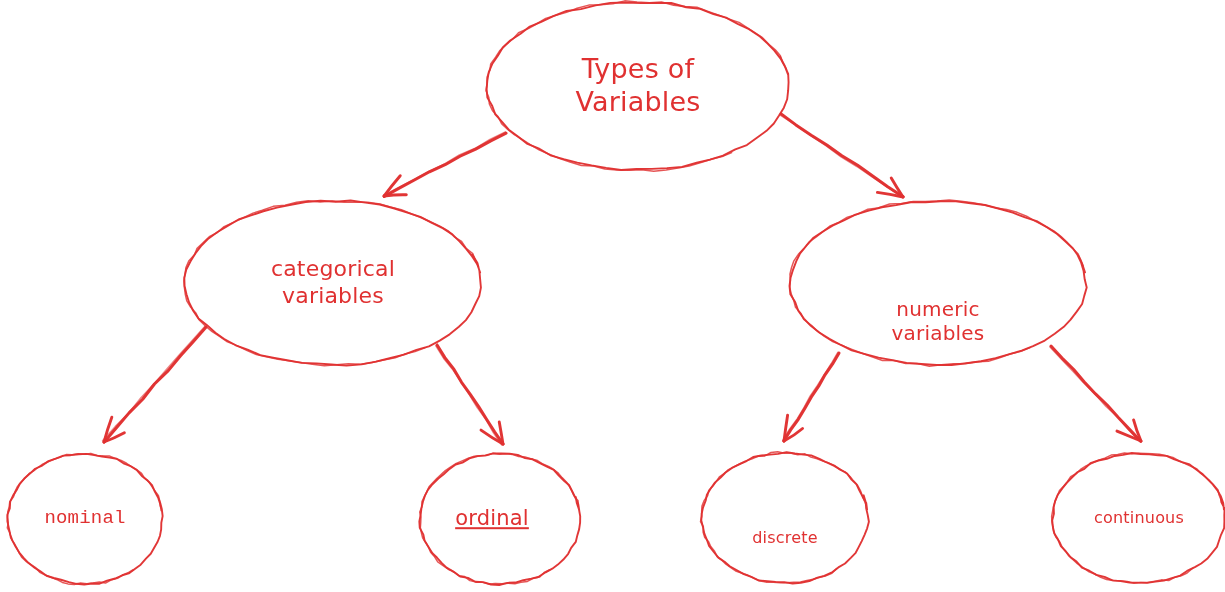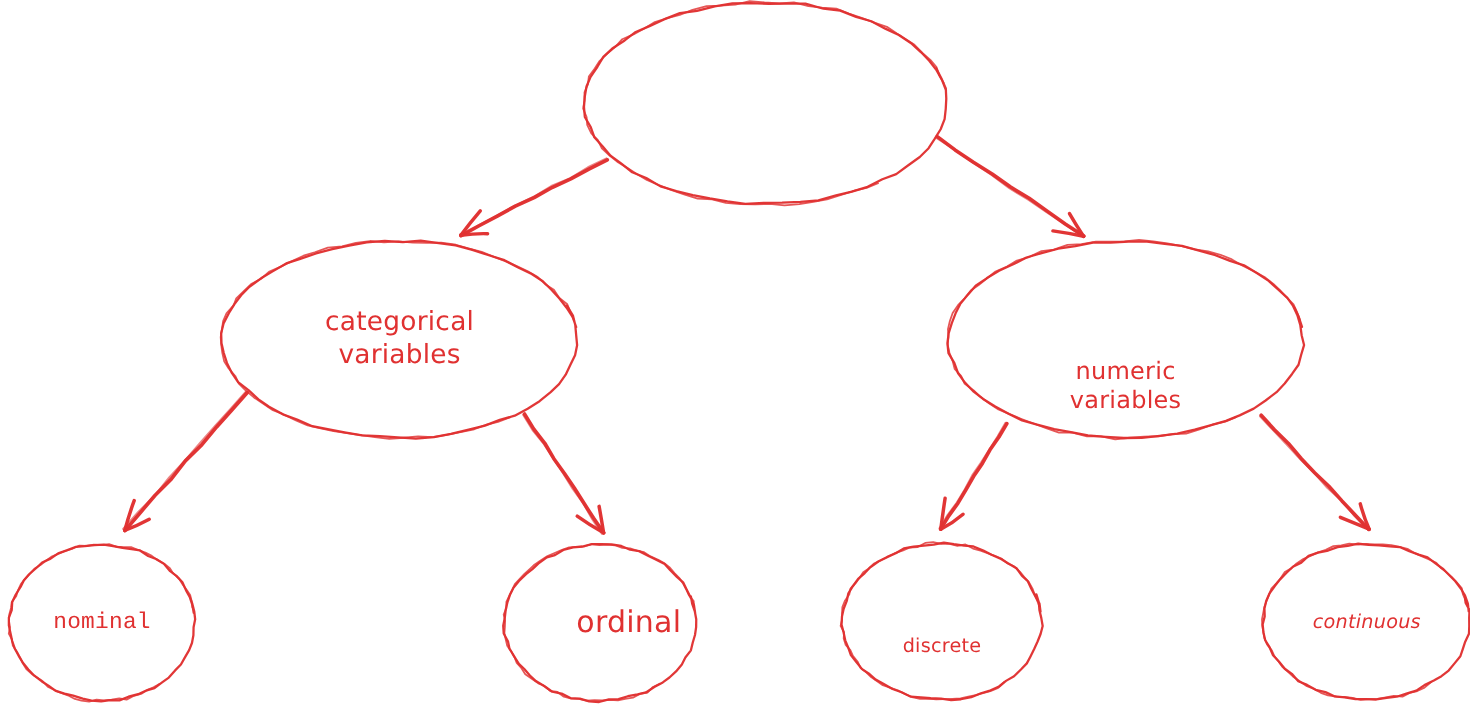--- a/index.html
+++ b/index.html
@@ -107,21 +107,23 @@
       </g>
       <g>
         <path d="M863.64 495.34 L865.70 501.94 L866.17 508.33 L867.76 515.10 L868.90 521.72 L867.15 528.30 L864.67 534.59 L861.72 541.11 L858.53 547.42 L855.67 552.79 L850.78 557.94 L845.04 563.52 L838.34 567.40 L832.48 572.07 L824.21 575.79 L817.45 577.70 L809.39 581.01 L800.77 582.71 L792.63 583.52 L784.19 582.18 L775.64 581.87 L767.41 581.13 L759.01 580.55 L751.32 576.87 L743.77 574.15 L736.49 569.99 L729.74 566.27 L724.56 561.69 L718.38 557.59 L713.59 551.73 L709.07 545.89 L706.80 539.50 L704.37 533.60 L702.95 526.92 L701.28 520.37 L701.65 513.75 L703.07 507.30 L705.65 500.75 L706.88 494.70 L710.69 488.51 L715.11 482.38 L720.64 477.52 L725.23 472.75 L731.96 467.90 L739.22 464.29 L746.45 461.05 L753.19 457.00 L761.31 455.51 L769.91 454.63 L778.11 453.89 L786.52 452.12 L794.92 453.53 L803.44 454.65 L811.24 455.39 L819.45 458.83 L826.23 462.24 L834.20 465.85 L839.60 469.14 L847.08 473.54 L851.53 479.65 L856.51 484.35 L859.43 490.61 L862.60 496.68 L866.25 503.03 L867.09 509.66" stroke-width="1.9" opacity="0.97" class="sketch-stroke"></path>
         <path d="M836.68 568.53 L831.85 573.30 L825.28 575.96 L819.96 577.34 L813.14 579.26 L806.97 580.59 L800.44 581.93 L793.56 582.35 L786.93 582.64 L780.11 582.86 L773.40 582.21 L766.77 582.36 L759.98 580.84 L754.25 578.37 L748.16 575.30 L742.22 573.26 L735.63 570.98 L731.54 568.20 L725.92 564.24 L721.03 559.54 L717.22 556.67 L714.57 551.22 L710.75 546.53 L708.62 541.79 L704.77 537.45 L703.09 532.03 L703.37 526.88 L700.50 521.60 L701.80 516.27 L701.68 510.94 L701.98 505.92 L704.24 500.37 L707.71 495.47 L708.68 490.60 L712.95 486.01 L716.36 481.40 L719.35 476.94 L723.75 473.93 L728.42 469.57 L733.92 466.89 L739.87 463.78 L745.19 461.22 L752.10 458.91 L757.81 456.35 L764.77 455.89 L770.99 452.47 L777.67 451.80 L784.51 453.28 L791.30 453.17 L797.88 454.81 L804.51 453.69 L810.80 457.11 L817.11 458.88 L823.45 461.23 L829.09 463.16 L834.98 465.71 L839.78 469.58 L845.07 471.91 L850.01 476.57 L853.54 480.86 L857.28 484.95 L860.42 490.57 L862.04 494.96 L863.92 499.60 L866.08 505.09" stroke-width="1.5" opacity="0.82" class="sketch-stroke"></path>
       </g>
       <g>
         <path d="M1220.54 495.50 L1221.31 502.17 L1224.61 508.49 L1224.32 515.01 L1224.39 521.66 L1224.13 528.09 L1221.02 534.78 L1218.84 541.28 L1216.97 546.88 L1212.13 552.81 L1207.20 558.79 L1201.22 563.45 L1194.85 567.15 L1187.05 570.94 L1180.25 575.55 L1172.61 577.80 L1163.89 580.61 L1155.59 581.59 L1146.93 582.91 L1138.16 582.66 L1129.55 582.54 L1120.64 581.10 L1112.38 580.36 L1104.57 576.80 L1096.40 574.84 L1089.21 570.74 L1081.92 567.68 L1076.54 561.51 L1070.68 557.26 L1065.74 551.23 L1060.86 546.08 L1058.07 539.55 L1054.37 533.52 L1052.87 527.00 L1052.22 520.38 L1053.92 513.76 L1053.71 507.10 L1055.16 500.80 L1057.81 494.74 L1062.49 488.19 L1066.74 482.80 L1071.93 477.50 L1077.41 472.27 L1084.39 468.86 L1090.46 463.21 L1098.36 460.49 L1106.84 458.79 L1114.62 455.94 L1123.11 454.86 L1131.83 453.05 L1140.56 454.02 L1149.24 454.39 L1158.14 455.32 L1166.42 455.88 L1174.37 459.38 L1182.19 462.20 L1189.63 464.52 L1195.87 469.26 L1202.88 474.38 L1207.79 479.35 L1212.77 484.40 L1217.77 491.00 L1221.03 496.80 L1223.23 503.00 L1223.91 509.50" stroke-width="1.9" opacity="0.97" class="sketch-stroke"></path>
         <path d="M1192.64 568.29 L1187.08 572.98 L1181.14 575.85 L1174.63 577.38 L1168.73 580.54 L1161.38 579.87 L1154.98 581.13 L1147.85 582.50 L1141.00 582.62 L1133.91 583.30 L1127.15 581.52 L1120.23 580.82 L1113.57 580.53 L1106.63 579.54 L1100.71 577.32 L1094.69 573.97 L1089.09 571.90 L1083.49 567.96 L1077.40 563.66 L1073.34 559.87 L1068.87 555.98 L1065.31 551.10 L1061.78 546.40 L1059.80 541.98 L1055.84 536.98 L1053.66 531.83 L1052.83 526.67 L1051.89 521.58 L1051.65 516.27 L1052.63 511.08 L1053.64 505.82 L1055.48 500.82 L1057.60 495.27 L1059.48 490.56 L1063.59 486.17 L1067.02 482.16 L1070.68 476.68 L1076.06 473.65 L1080.49 469.50 L1086.02 465.93 L1092.47 463.02 L1098.41 460.32 L1104.83 458.19 L1111.15 455.11 L1117.72 454.51 L1124.43 453.07 L1131.51 453.86 L1138.48 453.32 L1145.53 453.57 L1152.33 453.67 L1159.42 454.30 L1166.40 455.74 L1172.83 457.38 L1179.18 460.98 L1185.06 463.62 L1190.41 465.99 L1196.92 468.98 L1200.83 473.46 L1204.92 476.54 L1209.71 480.68 L1213.95 485.26 L1218.05 490.01 L1219.04 495.04 L1221.27 500.09 L1222.96 504.81" stroke-width="1.5" opacity="0.82" class="sketch-stroke"></path>
       </g>
     </svg>
+<div class="node-label" style="left: 638px; top: 86px; font-size: 27px;">Types of
+Variables</div>
     <div class="node-label" style="left: 333px; top: 283px; font-size: 22px;">categorical
 variables</div>
     <div class="node-label" style="left: 938px; top: 283px; font-size: 20px; margin-top: 38px;">numeric
 variables</div>
     <div class="node-label" style="left: 85px; top: 519px; font-size: 19px; font-family: Liberation Mono, monospace;">nominal</div>
-    <div class="node-label" style="left: 524px; top: 519px; font-size: 25px;">ordinal</div>
+    <div class="node-label" style="left: 492px; top: 519px; font-size: 21px; text-decoration: underline;">ordinal</div>
     <div class="node-label" style="left: 785px; top: 518px; font-size: 16px; margin-top: 20px;">discrete</div>
-    <div class="node-label" style="left: 1139px; top: 518px; font-size: 16px; font-style: italic;">continuous</div>
+    <div class="node-label" style="left: 1139px; top: 518px; font-size: 16px;">continuous</div>
   </div>
 
 </body></html>

